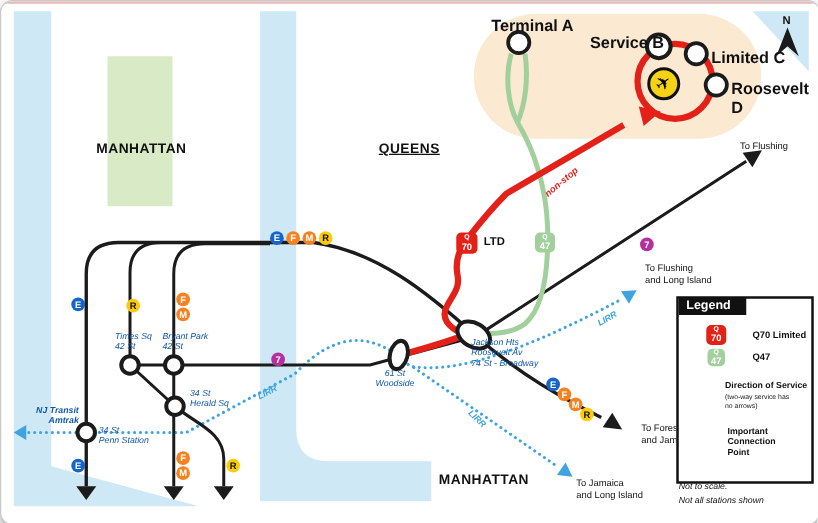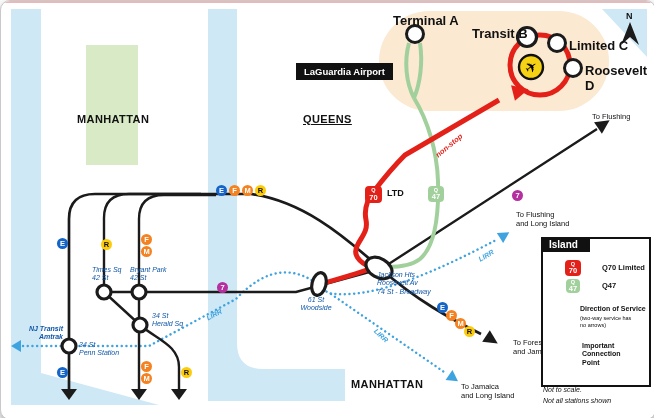--- a/index.html
+++ b/index.html
@@ -116,23 +116,22 @@
     <path class="fl-red" transform="translate(567,311)" d="M-5.5,0 L5.5,0 L0,-10 Z"></path>
     <path class="ln-black" stroke-width="3" d="M562,339 V372"></path>
     <path class="ln-red" stroke-width="4.5" d="M568,339 V372"></path>
     <ellipse class="stn" cx="565" cy="355" rx="9.5" ry="6" stroke-width="2.4"></ellipse>
   </svg>
 
   <div class="lbl region" style="left:76px;top:112px;">MANHATTAN</div>
   <div class="lbl region" style="left:302px;top:112px;text-decoration:underline;">QUEENS</div>
   <div class="lbl region" style="left:350px;top:377px;">MANHATTAN</div>
 
-  <div class="lbl airportbox" style="left:295px;top:62px;">LaGuardia Airport</div>
   <div class="lbl terminal" style="left:392px;top:12px;">Terminal A</div>
-  <div class="lbl terminal" style="left:471px;top:25px;">Transit B</div>
+  <div class="lbl terminal" style="left:471px;top:25px;">Service B</div>
   <div class="lbl terminal" style="left:568px;top:37px;">Limited C</div>
   <div class="lbl terminal" style="left:584px;top:62px;">Roosevelt D</div>
 
   <div class="lbl compassN" style="left:625px;top:10px;">N</div>
 
   <div class="qbullet qb-70" style="left:364px;top:185px;">
     <span class="qt">Q</span>
     <span class="qn">70</span>
   </div>
   <div class="lbl ltd" style="left:386px;top:187px;">LTD</div>
@@ -187,21 +186,21 @@
 
   <div class="lbl dest" style="left:591px;top:111px;">To Flushing</div>
   <div class="lbl dest" style="left:515px;top:209px;">To Flushing
 and Long Island</div>
   <div class="lbl dest" style="left:512px;top:337px;">To Forest Hills
 and Jamaica</div>
   <div class="lbl dest" style="left:460px;top:381px;">To Jamaica
 and Long Island</div>
 
   <div id="legendbox"></div>
-  <div id="legendtitle">Island</div>
+  <div id="legendtitle">Legend</div>
   <div class="qbullet qb-70" style="left:564px;top:259px;width:16px;height:16px;">
     <span class="qt">Q</span>
     <span class="qn">70</span>
   </div>
   <div class="qbullet qb-47" style="left:565px;top:278px;width:14px;height:14px;">
     <span class="qt">Q</span>
     <span class="qn">47</span>
   </div>
   <div class="lbl leglabel" style="left:601px;top:262px;">Q70 Limited</div>
   <div class="lbl leglabel" style="left:601px;top:280px;">Q47</div>

